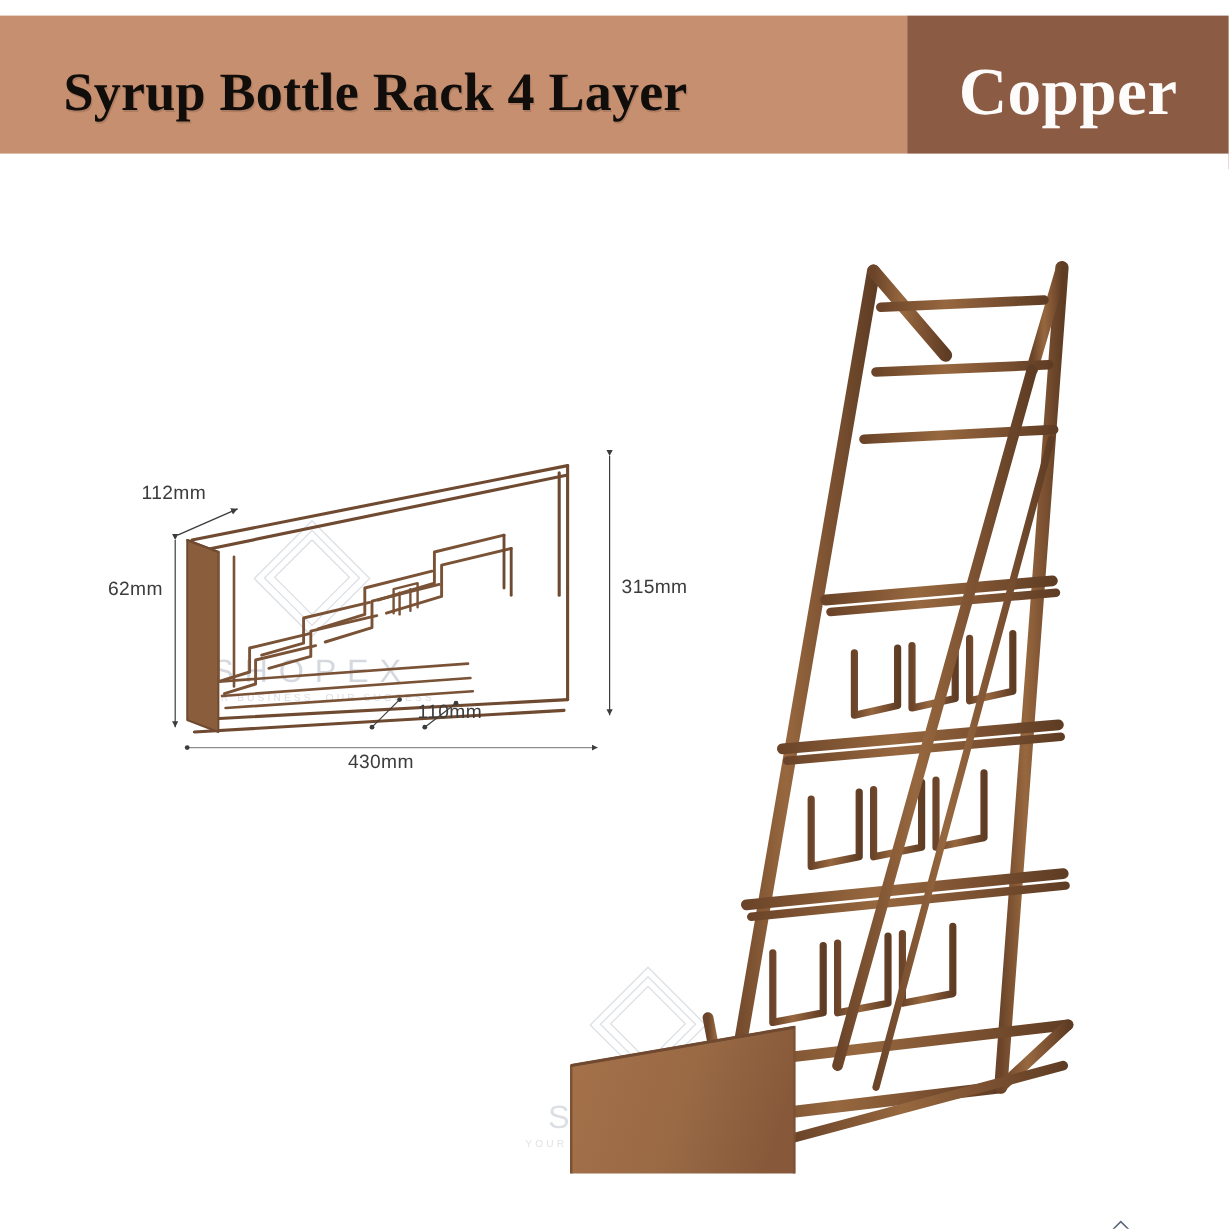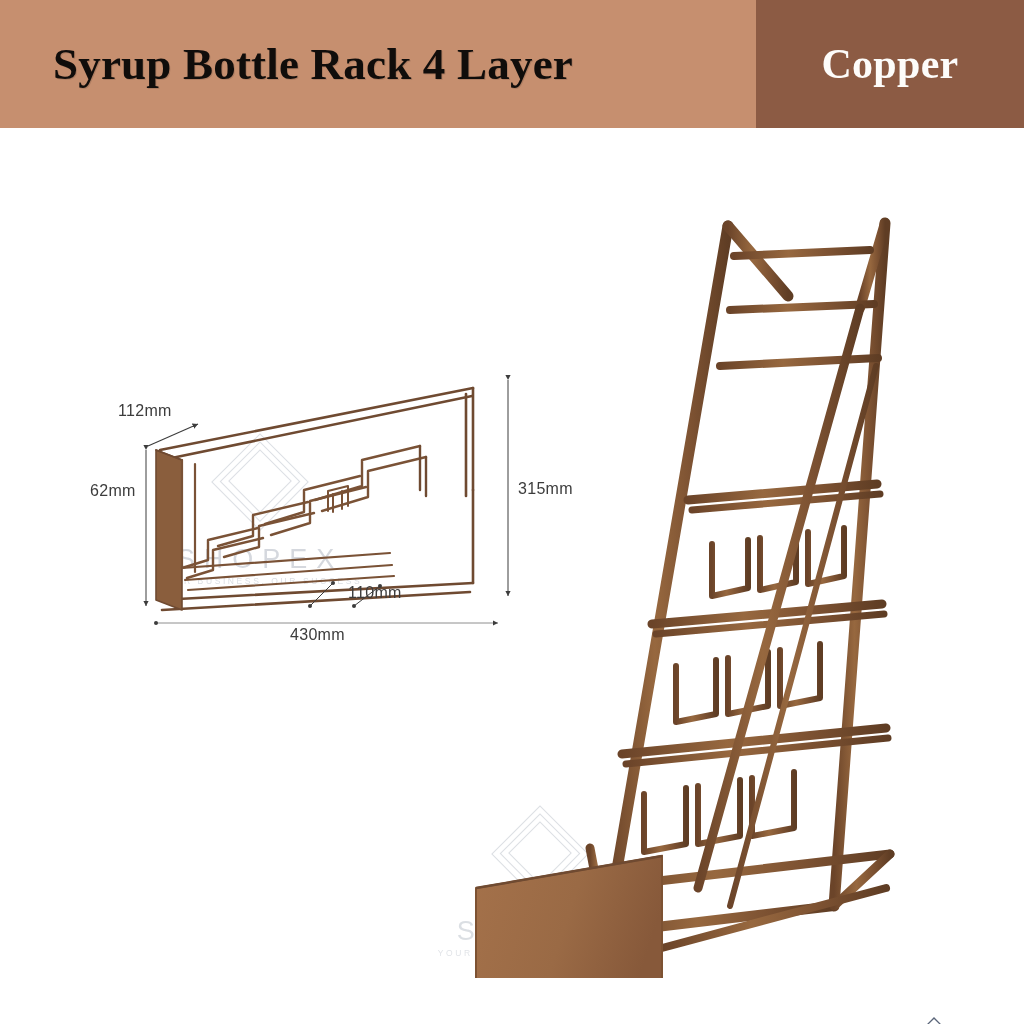--- a/index.html
+++ b/index.html
@@ -6,21 +6,21 @@
   html,body { width:1024px; height:1024px; }
   body {
     background:#ffffff;
     font-family:"Liberation Sans", sans-serif;
     position:relative;
     overflow:hidden;
   }
 
   
   #header-banner {
-    position:absolute; left:0; top:0;
+    position:absolute; left:0; top:13px;
     width:1024px; height:128px;
     display:flex; align-items:stretch;
   }
   #title-panel {
     width:756px; height:100%;
     background:#c68f6f;
     display:flex; align-items:center;
   }
   #product-title {
     font-family:"Liberation Serif", serif;
@@ -33,21 +33,21 @@
     text-shadow:1px 1px 0 rgba(0,0,0,0.12);
   }
   #variant-panel {
     flex:1; height:100%;
     background:#8c5b44;
     display:flex; align-items:center; justify-content:center;
   }
   #variant-label {
     font-family:"Liberation Serif", serif;
     font-weight:700;
-    font-size:42px;
+    font-size:56px;
     color:#fdfcfa;
     letter-spacing:0.3px;
   }
 
   
   #stage {
     position:absolute; left:0; top:128px;
     width:1024px; height:896px;
     background:#ffffff;
   }

